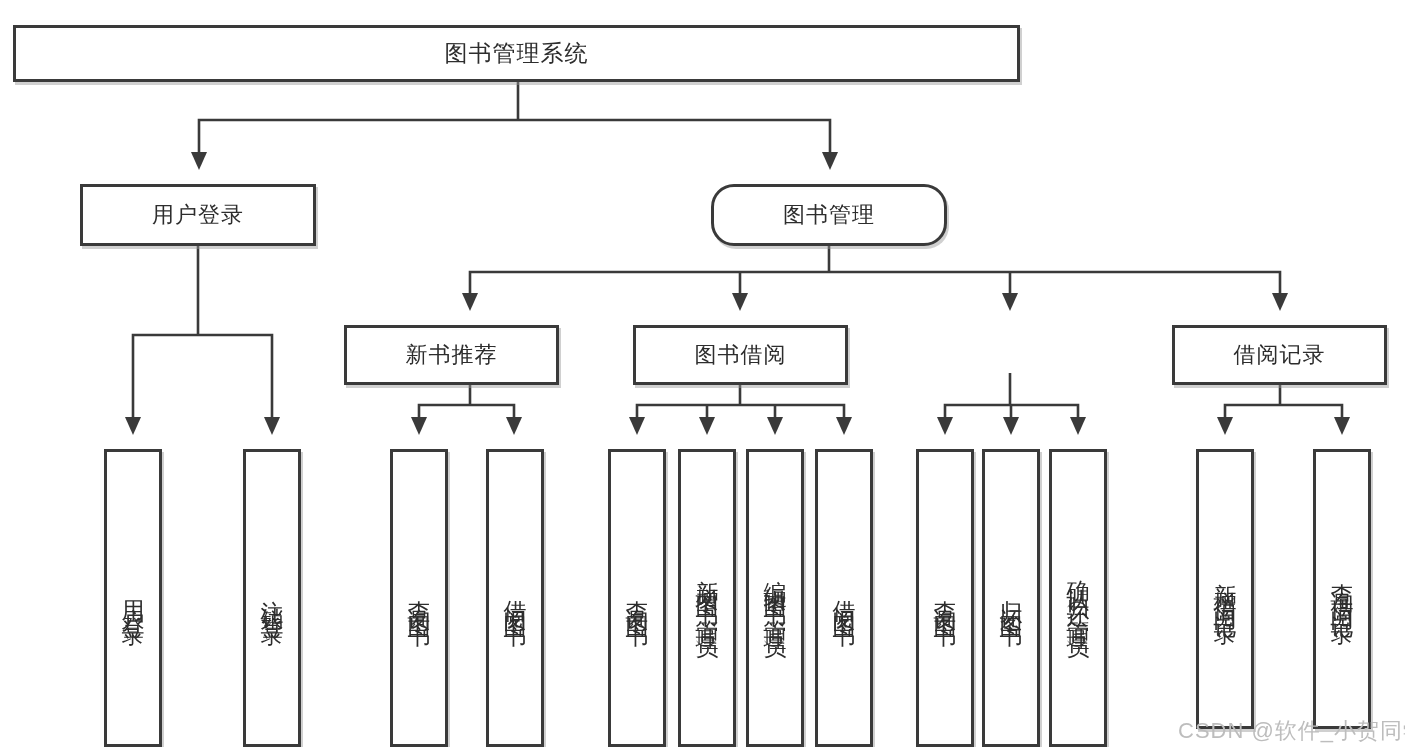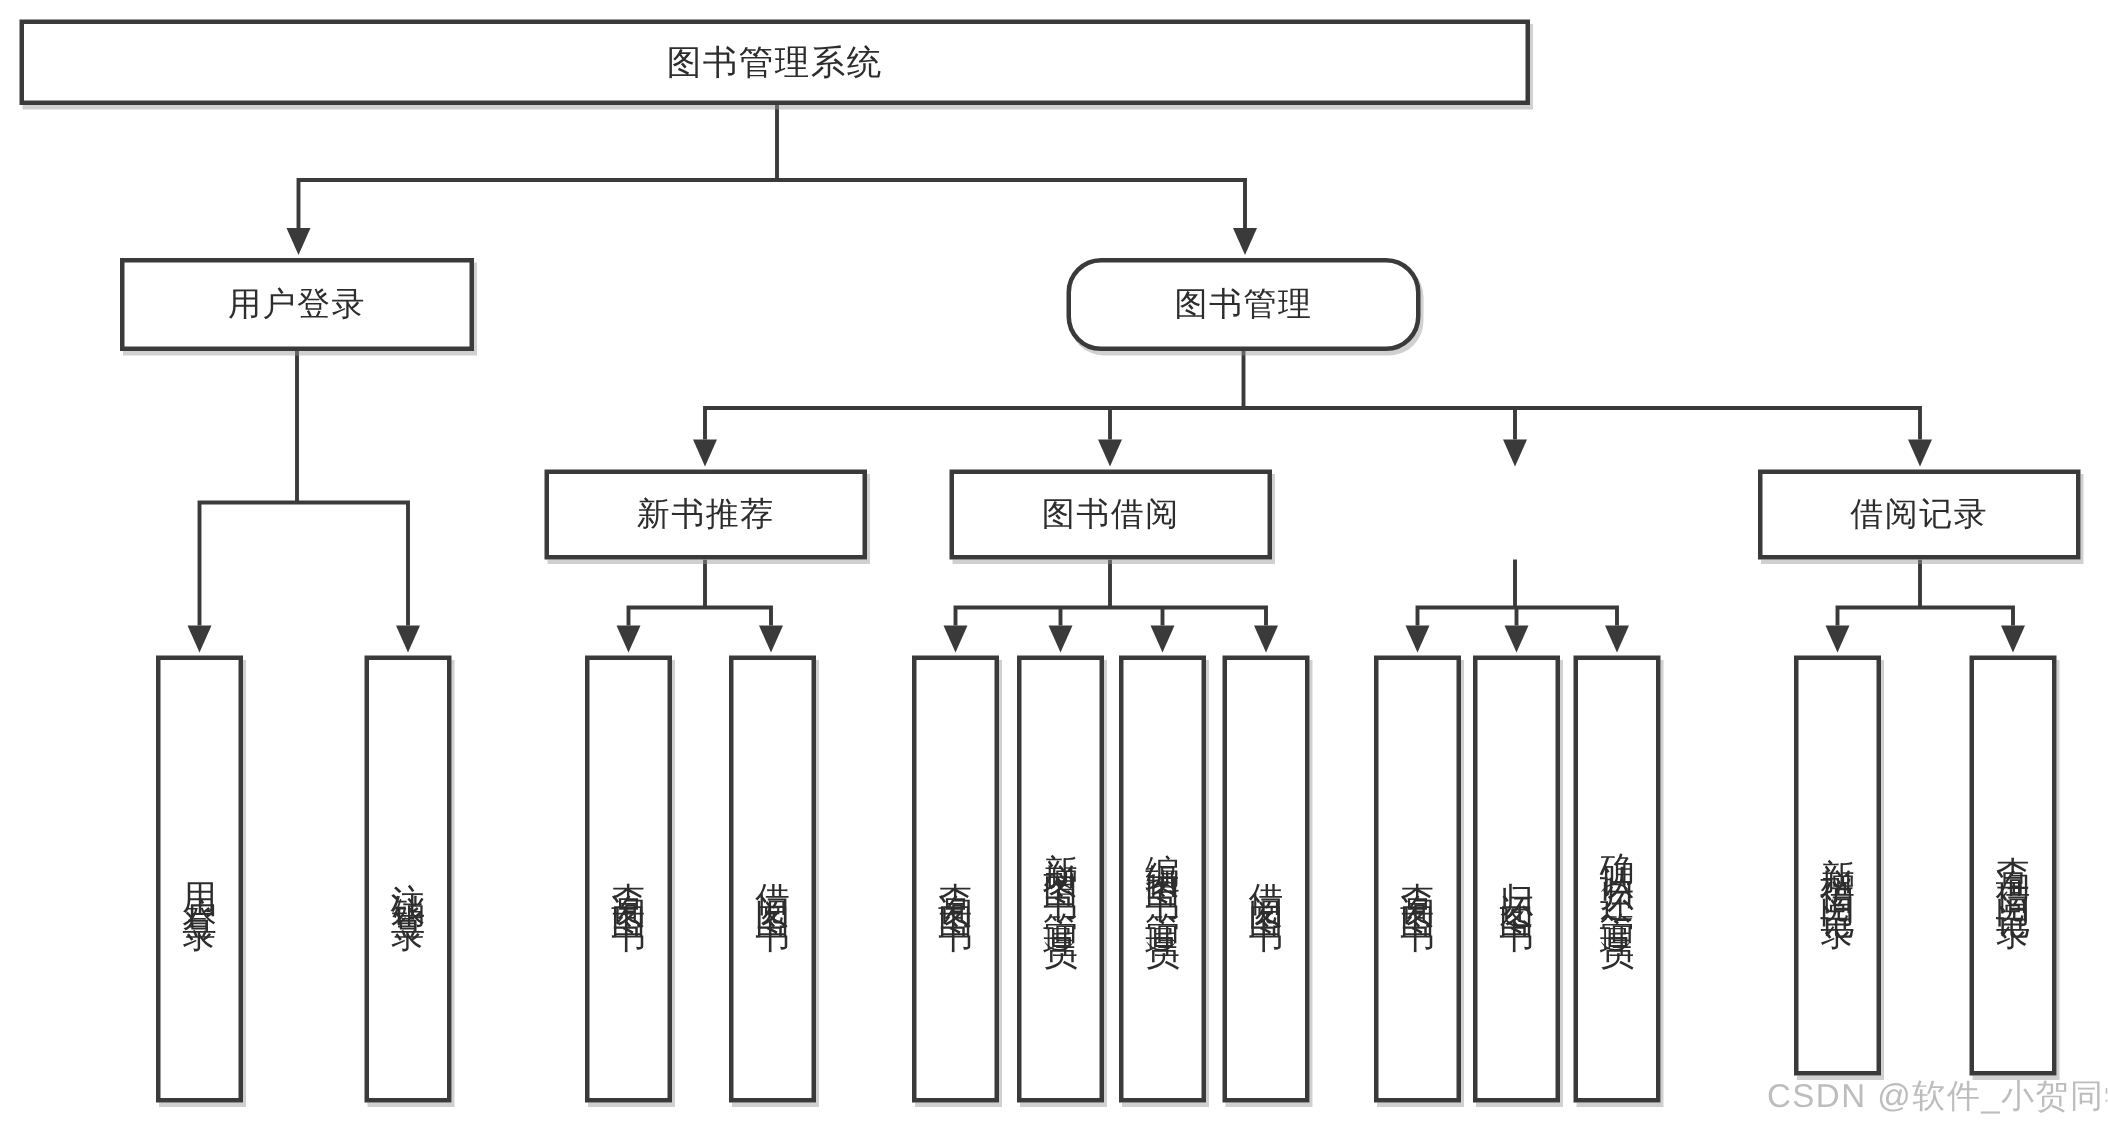--- a/index.html
+++ b/index.html
@@ -19,20 +19,21 @@
   .wires{position:absolute;left:0;top:0;width:1405px;height:747px;}
   .wires path{stroke:var(--line);stroke-width:2.6;fill:none;}
   .wires polygon{fill:var(--line);stroke:none;}
   .node{
     position:absolute;box-sizing:border-box;
     border:3px solid var(--line);
     background:#ffffff;
     display:flex;align-items:center;justify-content:center;
     color:var(--text);
     box-shadow:2px 3px 0 rgba(150,150,150,0.45);
+    margin-top:12px;
   }
   .node.root{left:13px;top:13px;width:1007px;height:57px;font-size:23px;letter-spacing:1px;}
   .node.lv2{top:172px;width:236px;height:62px;font-size:22px;letter-spacing:1px;}
   .node.lv3{top:313px;width:215px;height:60px;font-size:22px;letter-spacing:1px;}
   .node.leaf{top:437px;width:58px;height:298px;font-size:23px;}
   .node.leaf.short{height:280px;}
   .vtext{
     writing-mode:vertical-rl;
     letter-spacing:8px;
     line-height:1;
@@ -101,21 +102,21 @@
     <span>图书管理系统</span>
   </div>
 
   <div class="node lv2" style="left:80px;">
     <span>用户登录</span>
   </div>
   <div class="node lv2" style="left:711px;border-radius:23px;">
     <span>图书管理</span>
   </div>
 
-  <div class="node lv3" style="left:363px;">
+  <div class="node lv3" style="left:344px;">
     <span>新书推荐</span>
   </div>
   <div class="node lv3" style="left:633px;">
     <span>图书借阅</span>
   </div>
   <div class="node lv3" style="left:1172px;">
     <span>借阅记录</span>
   </div>
 
   <div class="node leaf" style="left:104px;">

